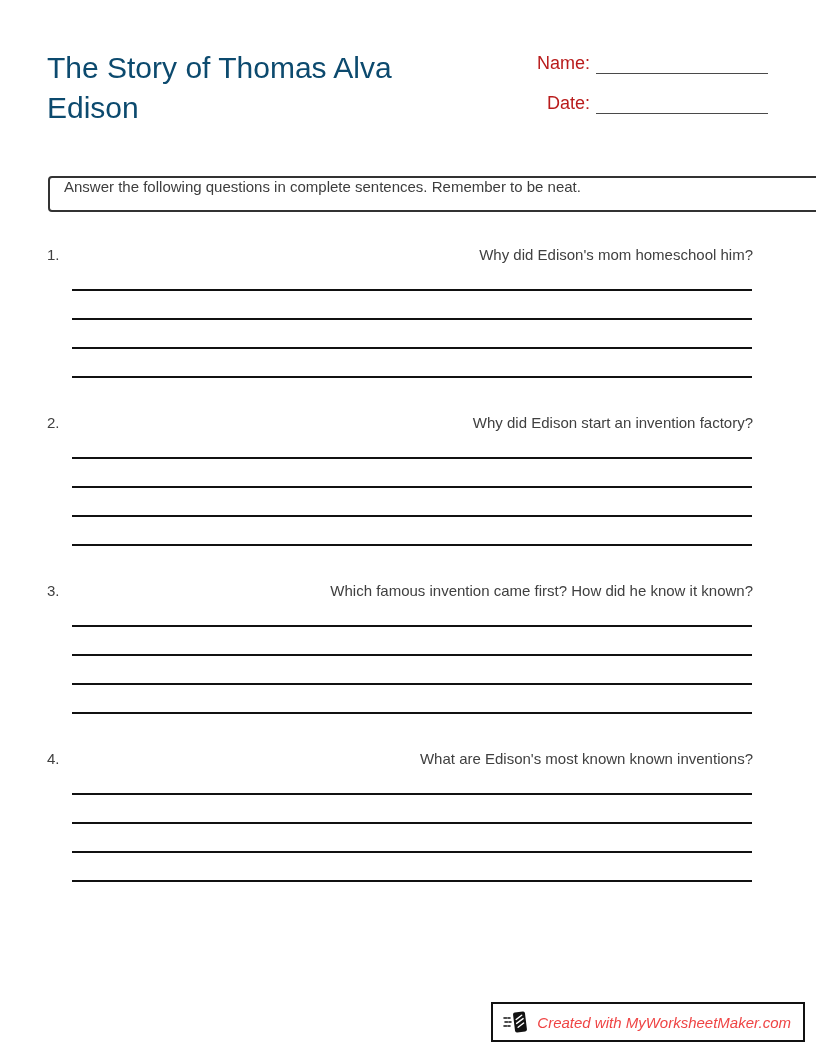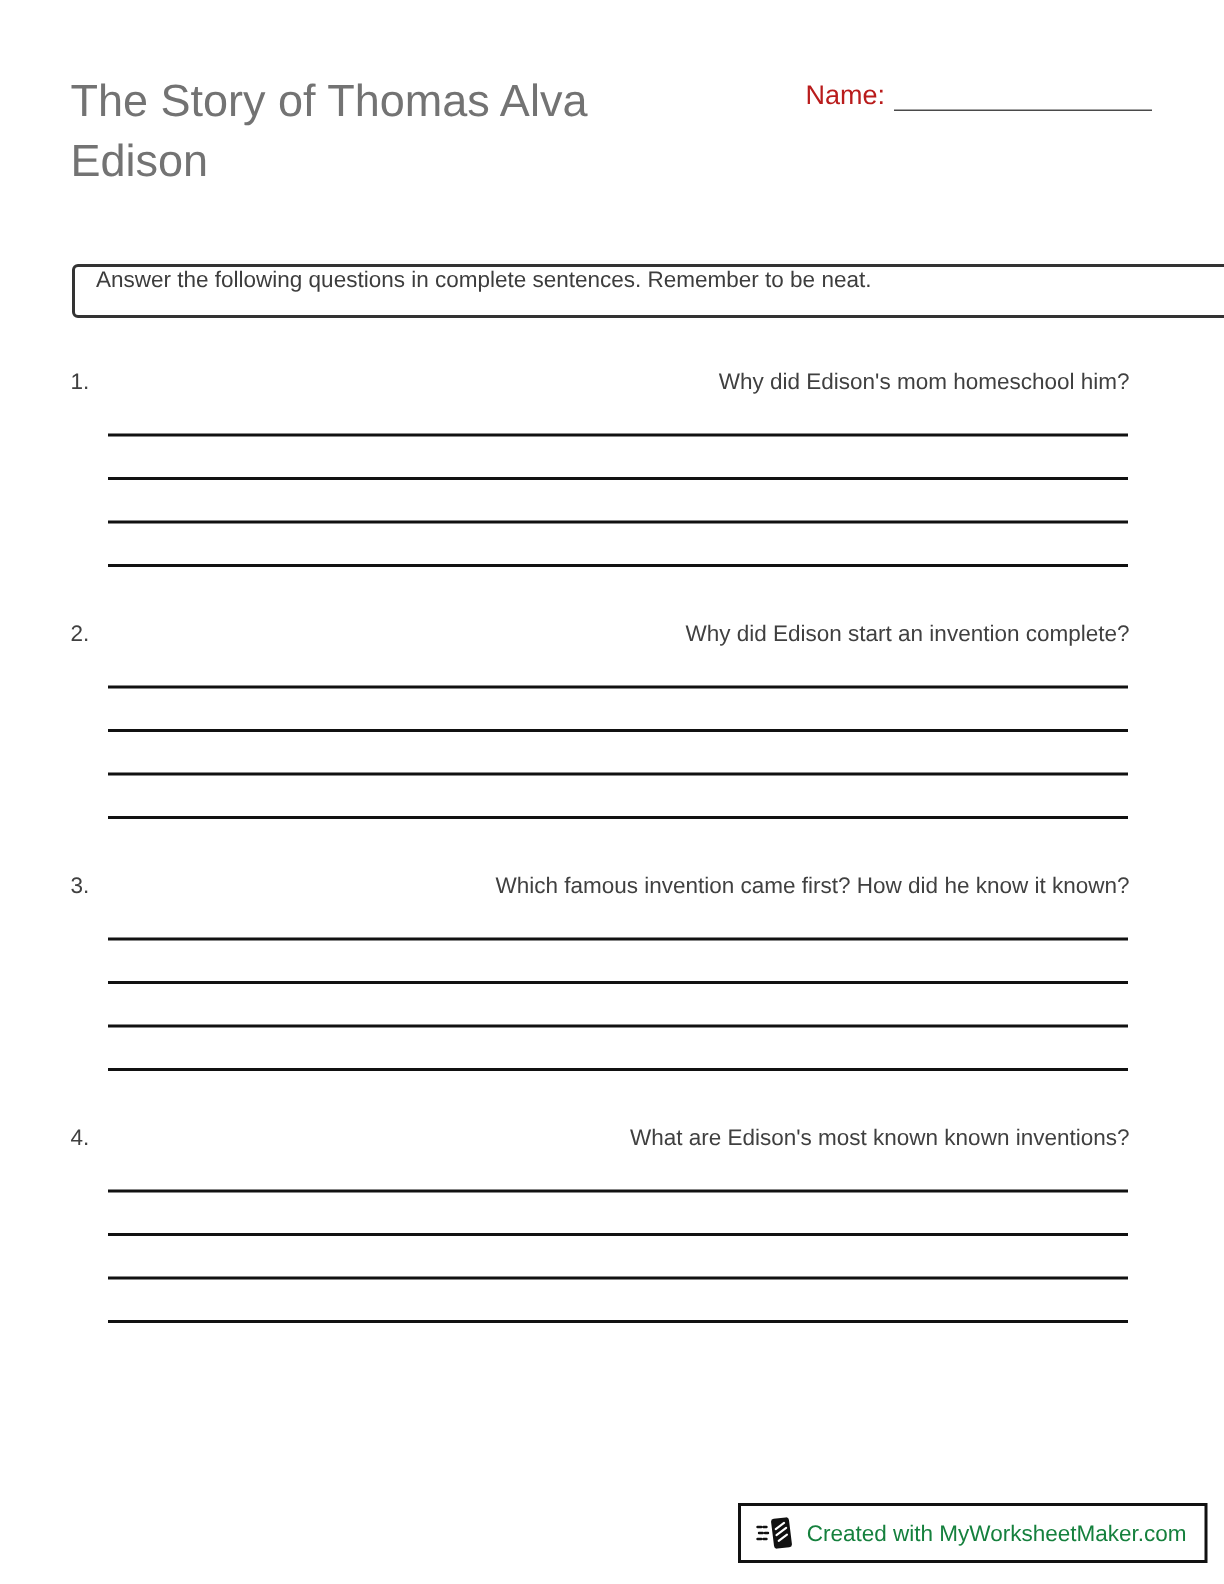--- a/index.html
+++ b/index.html
@@ -13,21 +13,21 @@
     overflow: hidden;
   }
   .page-title {
     position: absolute;
     left: 47px;
     top: 48px;
     width: 410px;
     font-size: 30px;
     line-height: 40px;
     font-weight: 400;
-    color: #737373;
+    color: #0c4a6e;
   }
   .header-fields {
     position: absolute;
     top: 50px;
     right: 48px;
     width: 250px;
   }
   .sign-row {
     display: flex;
     justify-content: flex-end;
@@ -87,33 +87,38 @@
     height: 40px;
     border: 2px solid #111111;
     display: flex;
     align-items: center;
     padding: 0 12px 0 10px;
     gap: 8px;
     background: #ffffff;
   }
   .footer-credit-text {
     font-size: 15px;
-    color: #15803d;
+    color: #ef4444;
     white-space: nowrap;
+    font-style: italic;
   }
   .logo-icon { display: inline-flex; }
 </style>
 </head>
 <body>
 
 <h1 class="page-title">The Story of Thomas Alva Edison</h1>
 
 <div class="header-fields">
   <div class="sign-row">
     <span class="sign-label">Name:</span>
+    <span class="sign-line"></span>
+  </div>
+  <div class="sign-row">
+    <span class="sign-label">Date:</span>
     <span class="sign-line"></span>
   </div>
 </div>
 
 <div class="instruction-box">
   <span>Answer the following questions in complete sentences. Remember to be neat.</span>
 </div>
 
 <div class="questions-section">
   <div class="question-block">
@@ -125,21 +130,21 @@
         <div class="answer-line first"></div>
         <div class="answer-line"></div>
         <div class="answer-line"></div>
         <div class="answer-line"></div>
       </div>
   </div>
 
   <div class="question-block">
     <div class="question-row">
       <span class="question-number">2.</span>
-      <span class="question-text">Why did Edison start an invention complete?</span>
+      <span class="question-text">Why did Edison start an invention factory?</span>
     </div>
     <div class="answer-lines">
         <div class="answer-line first"></div>
         <div class="answer-line"></div>
         <div class="answer-line"></div>
         <div class="answer-line"></div>
       </div>
   </div>
 
   <div class="question-block">

